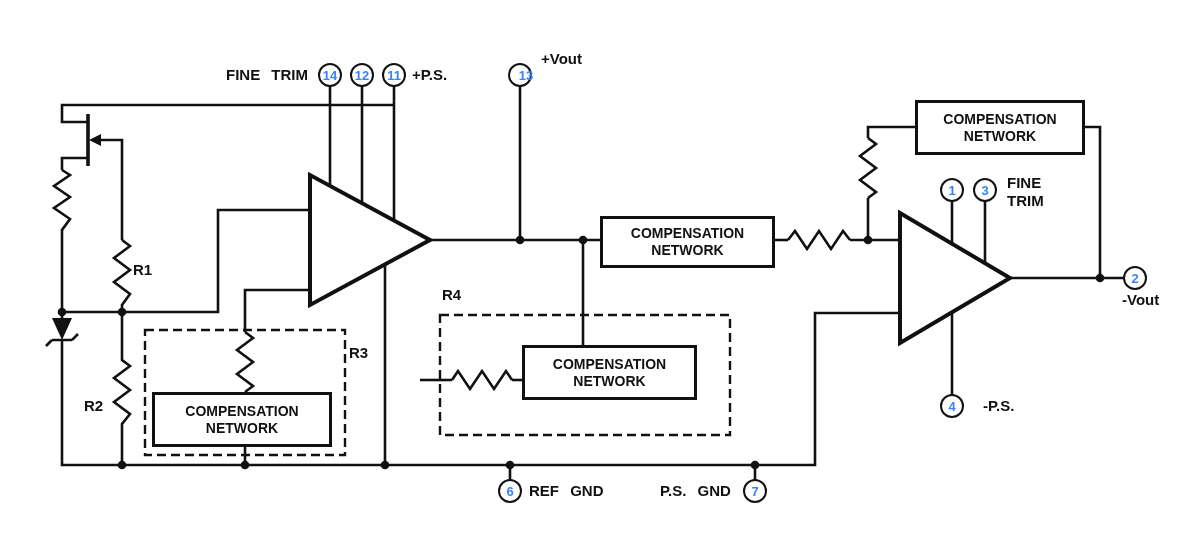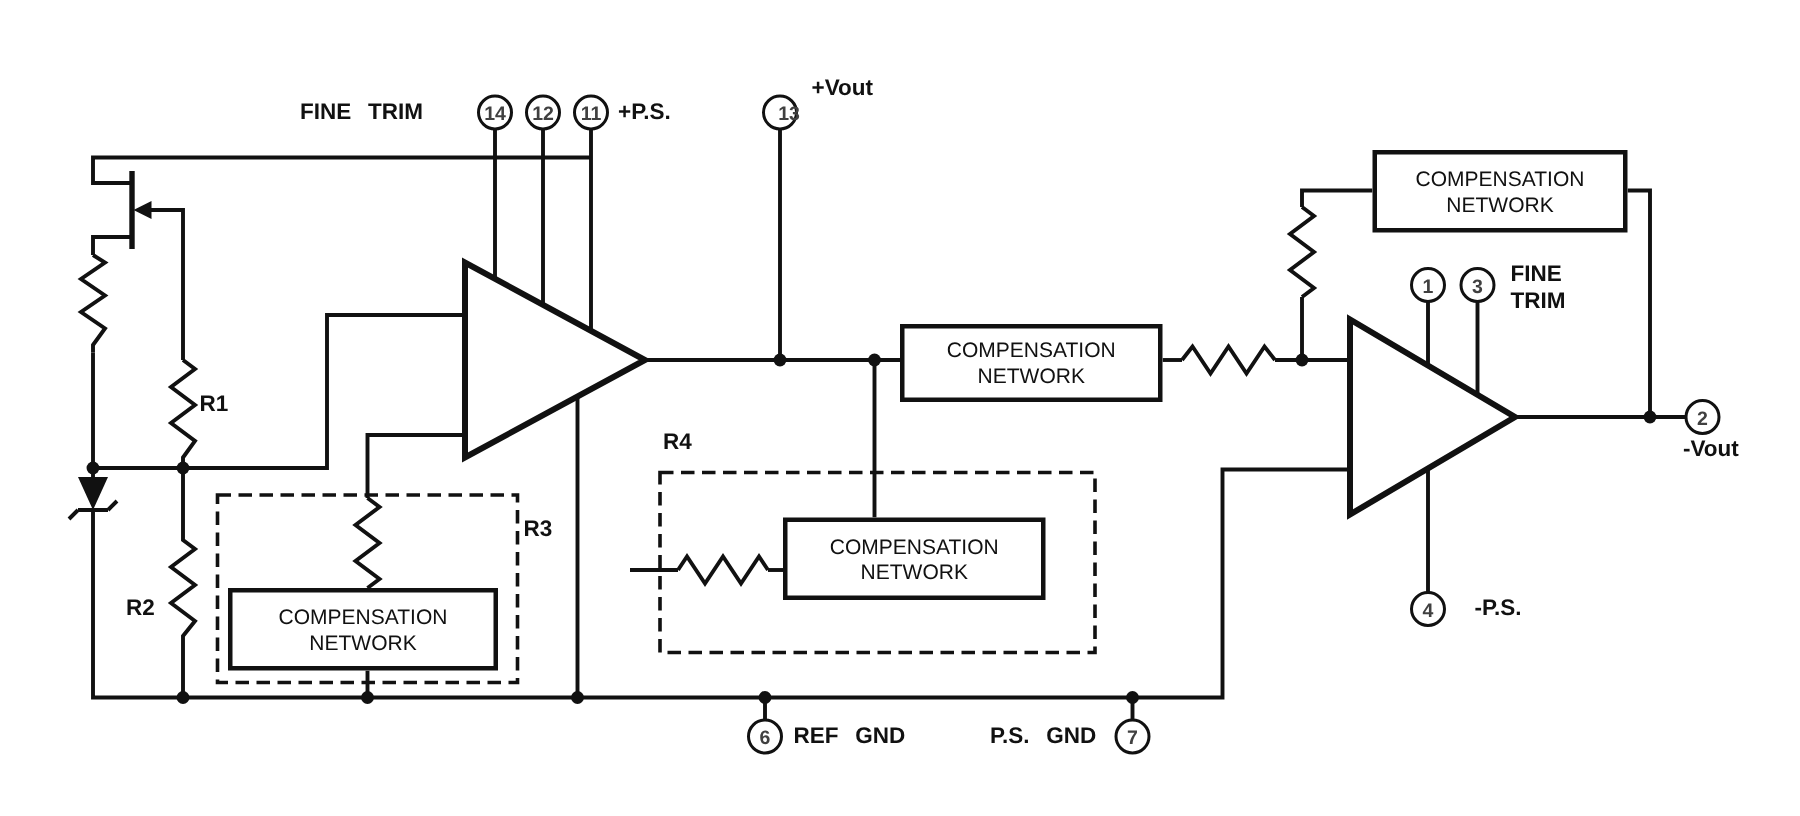--- a/index.html
+++ b/index.html
@@ -6,26 +6,26 @@
   #stage{position:relative;width:1200px;height:544px;background:#fff;overflow:hidden;
          font-family:"Liberation Sans",sans-serif;}
   #stage svg{position:absolute;left:0;top:0;}
   .w{stroke:#111;stroke-width:2.6;fill:none;stroke-linejoin:miter;}
   .w2{stroke:#111;stroke-width:3.6;fill:none;}
   .dash{stroke:#111;stroke-width:2.4;fill:none;stroke-dasharray:9 5;}
   .amp{fill:#fff;stroke:#111;stroke-width:4;stroke-linejoin:miter;}
   .dot{fill:#111;}
   .pin{position:absolute;width:24px;height:24px;border:2.6px solid #111;border-radius:50%;
        background:#fff;display:flex;align-items:center;justify-content:center;
-       font-weight:700;font-size:13px;color:#404040;box-sizing:border-box;}
+       font-weight:700;font-size:13px;color:#3b82f6;box-sizing:border-box;}
   .lbl{position:absolute;font-weight:700;font-size:15px;color:#111;white-space:nowrap;}
   .ws{word-spacing:7px;}
   .comp{position:absolute;border:3.5px solid #111;background:#fff;display:flex;
         flex-direction:column;align-items:center;justify-content:center;text-align:center;
-        font-weight:400;font-size:14px;line-height:1.2;color:#111;box-sizing:border-box;}
+        font-weight:700;font-size:14px;line-height:1.2;color:#111;box-sizing:border-box;}
 </style>
 </head>
 <body>
 
 <div id="stage">
 
   <svg width="1200" height="544" viewBox="0 0 1200 544">
 
     <rect class="dash" x="145" y="330" width="200" height="125"></rect>
     <rect class="dash" x="440" y="315" width="290" height="120"></rect>
@@ -117,21 +117,21 @@
   <div class="pin" style="left:350px;top:63px;">12</div>
   <div class="pin" style="left:382px;top:63px;">11</div>
   <div class="pin" style="left:508px;top:63px;padding-left:12px;">13</div>
   <div class="pin" style="left:940px;top:178px;">1</div>
   <div class="pin" style="left:973px;top:178px;">3</div>
   <div class="pin" style="left:1123px;top:266px;">2</div>
   <div class="pin" style="left:940px;top:394px;">4</div>
   <div class="pin" style="left:498px;top:479px;">6</div>
   <div class="pin" style="left:743px;top:479px;">7</div>
 
-  <div class="lbl ws" style="left:200px;top:66px;">FINE TRIM</div>
+  <div class="lbl ws" style="left:226px;top:66px;">FINE TRIM</div>
   <div class="lbl" style="left:412px;top:66px;">+P.S.</div>
   <div class="lbl" style="left:541px;top:50px;">+Vout</div>
   <div class="lbl" style="left:133px;top:261px;text-align:right;">R1</div>
   <div class="lbl" style="left:84px;top:397px;">R2</div>
   <div class="lbl" style="left:349px;top:344px;">R3</div>
   <div class="lbl" style="left:442px;top:286px;">R4</div>
   <div class="lbl" style="left:1007px;top:174px;">FINE</div>
   <div class="lbl" style="left:1007px;top:192px;">TRIM</div>
   <div class="lbl" style="left:1122px;top:291px;">-Vout</div>
   <div class="lbl" style="left:983px;top:397px;">-P.S.</div>

